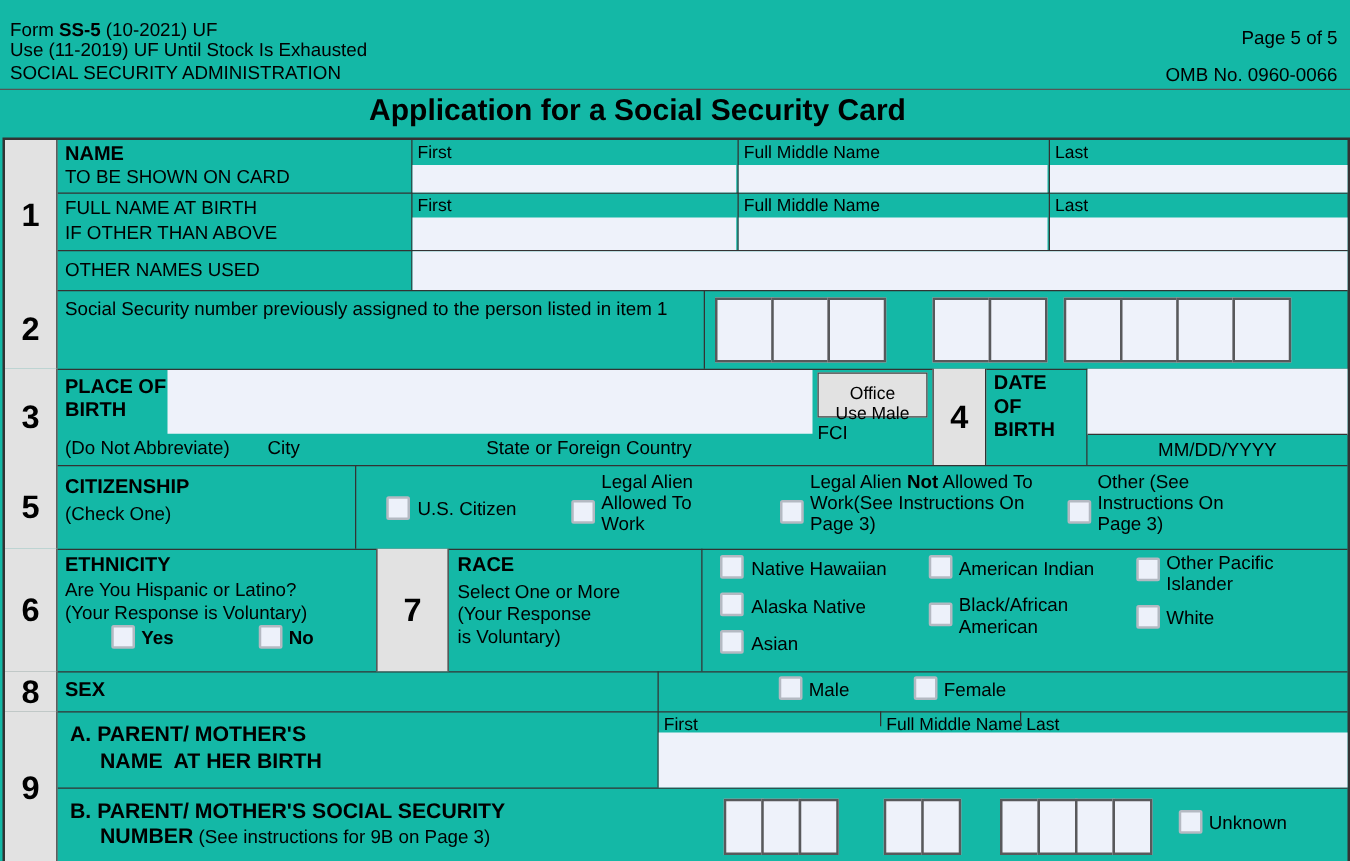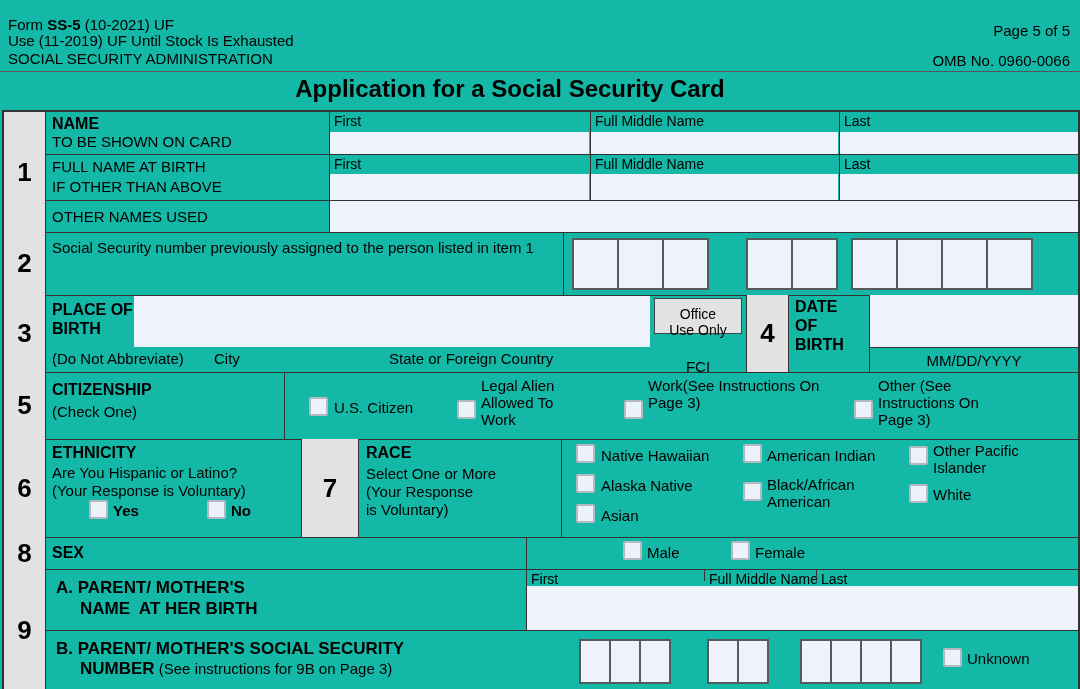--- a/index.html
+++ b/index.html
@@ -110,26 +110,26 @@
       <div class="sbox"></div>
       <div class="sbox"></div>
       <div class="sbox"></div>
     </div>
 
     <div class="a fs16b" style="left:48px;top:188px;">PLACE OF</div>
     <div class="a fs16b" style="left:48px;top:207px;">BIRTH</div>
     <div class="blue a" style="left:130px;top:184px;width:516px;height:51px;"></div>
     <div class="a gray" style="left:650px;top:186px;width:88px;height:36px;border:1px solid #444;box-sizing:border-box;text-align:center;font-size:14px;line-height:16px;padding-top:7px;">
       <div>Office</div>
-      <div>Use Only</div>
+      <div>Use Male</div>
     </div>
     <div class="a fs15" style="left:48px;top:238px;">(Do Not Abbreviate)</div>
     <div class="a fs15" style="left:210px;top:238px;">City</div>
     <div class="a fs15" style="left:385px;top:238px;">State or Foreign Country</div>
-    <div class="a fs15" style="left:650px;top:246px;width:88px;text-align:center;">FCI</div>
+    <div class="a fs15" style="left:650px;top:226px;width:88px;text-align:left;">FCI</div>
 
     <div class="a gray" style="left:742px;top:183px;width:43px;height:77px;border-left:1px solid #333;border-right:1px solid #333;box-sizing:border-box;display:flex;align-items:center;justify-content:center;font-weight:bold;font-size:26px;">4</div>
     <div class="a fs16b" style="left:791px;top:185px;">DATE</div>
     <div class="a fs16b" style="left:791px;top:204px;">OF</div>
     <div class="a fs16b" style="left:791px;top:223px;">BIRTH</div>
     <div class="vline" style="left:865px;top:183px;height:77px;"></div>
     <div class="blue a" style="left:866px;top:183px;right:0;height:52px;border-bottom:1px solid #333;"></div>
     <div class="a fs15" style="left:866px;top:240px;right:0;text-align:center;">MM/DD/YYYY</div>
 
     <div class="vline" style="left:280px;top:260px;height:67px;"></div>
@@ -141,20 +141,21 @@
 
     <div class="cb" style="left:453px;top:288px;"></div>
     <div class="a fs15" style="left:477px;top:265px;">
       <div>Legal Alien</div>
       <div>Allowed To</div>
       <div>Work</div>
     </div>
 
     <div class="cb" style="left:620px;top:288px;"></div>
     <div class="a fs15" style="left:644px;top:265px;">
+      <div><span>Legal Alien </span><b>Not</b><span> Allowed To</span></div>
       <div>Work(See Instructions On</div>
       <div>Page 3)</div>
     </div>
 
     <div class="cb" style="left:850px;top:288px;"></div>
     <div class="a fs15" style="left:874px;top:265px;">
       <div>Other (See</div>
       <div>Instructions On</div>
       <div>Page 3)</div>
     </div>

